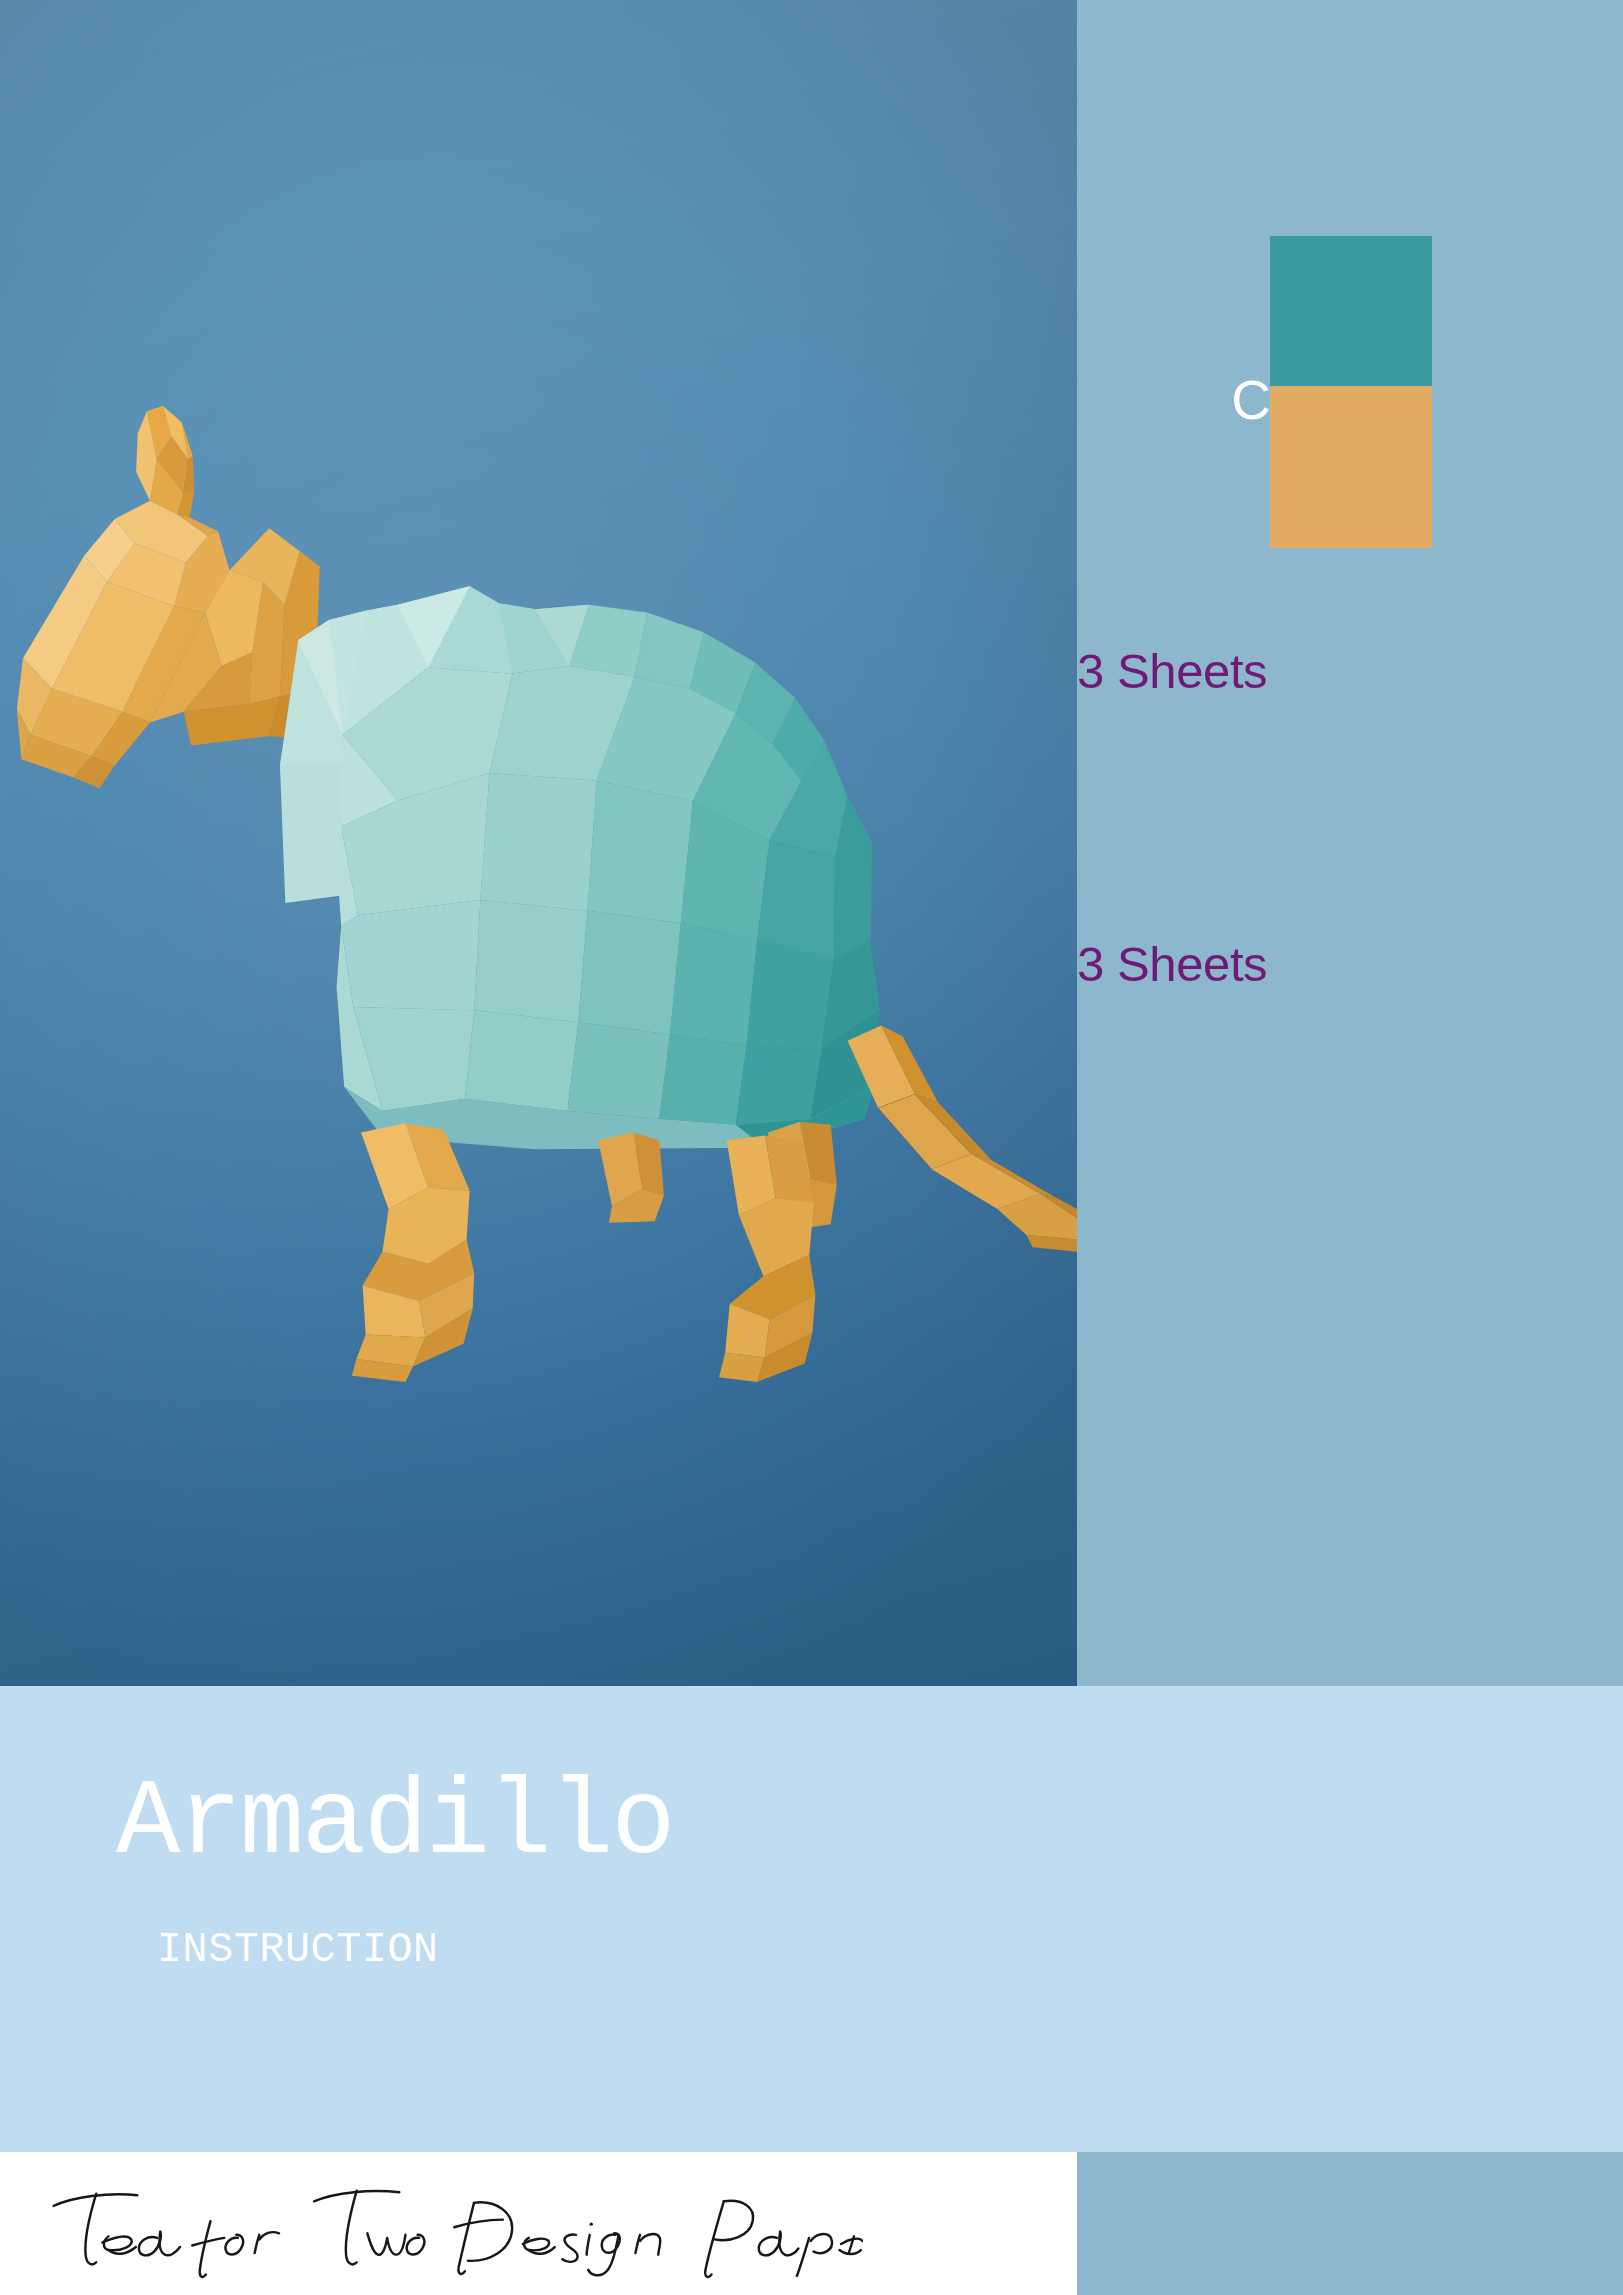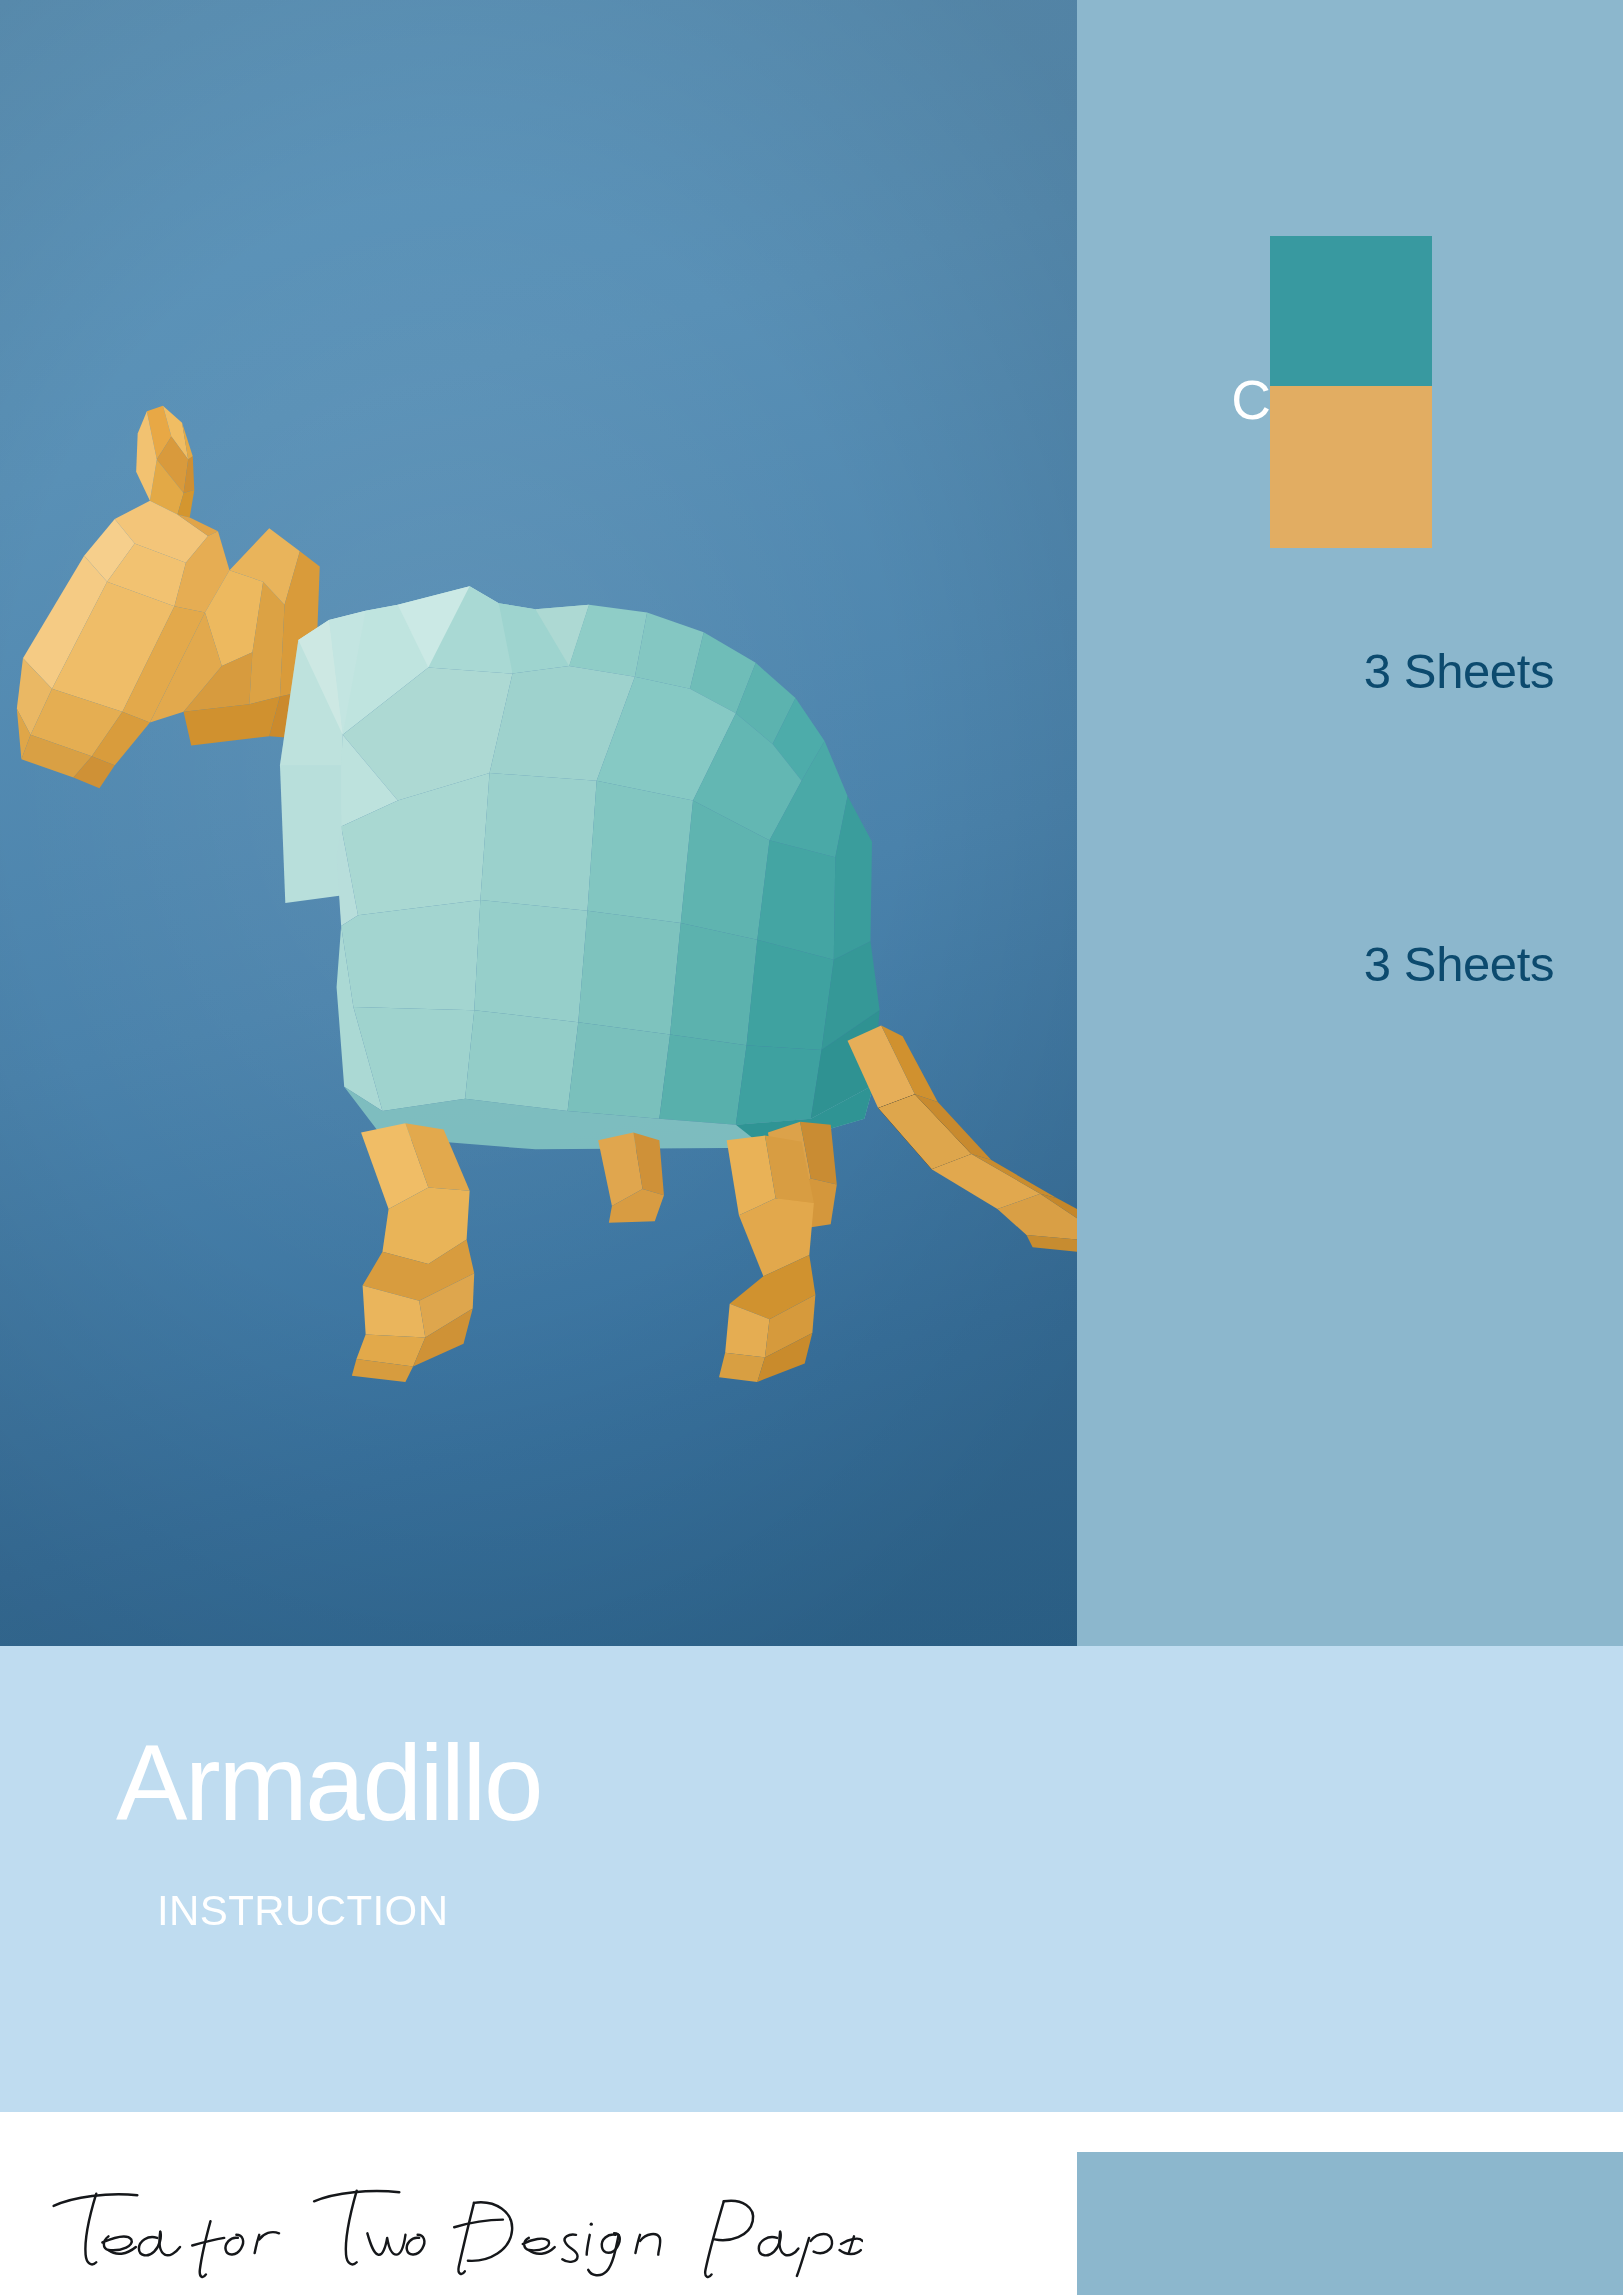--- a/index.html
+++ b/index.html
@@ -41,32 +41,33 @@
   }
   .colors-title-inner{ padding-right:69px; display:block;}
   .swatch{
     position:absolute;
     left:193px;width:162px;
   }
   .swatch-1{top:236px;height:162px;}
   .swatch-2{top:386px;height:162px;}
   .sheets-label{
     position:absolute;left:0;width:546px;
-    text-align:right;color:#0c4a6e;
+    text-align:left;color:#701a75;
     font-size:49px;font-weight:400;line-height:1;
     letter-spacing:-0.4px;
     padding-right:69px;box-sizing:border-box;
   }
   .sheets-1{top:647px;}
   .sheets-2{top:940px;}
 
   
   .titleband{
-    position:absolute;left:0;top:1646px;width:1624px;height:466px;
+    position:absolute;left:0;top:1686px;width:1624px;height:466px;
     background:#bfdcf0;
+    font-family:Liberation Mono, monospace;
   }
   .title-main{
     position:absolute;left:116px;top:84px;
     color:#ffffff;
     font-size:107px;
     font-weight:400;
     line-height:1;
     letter-spacing:-2.3px;
   }
   .subtitle{

